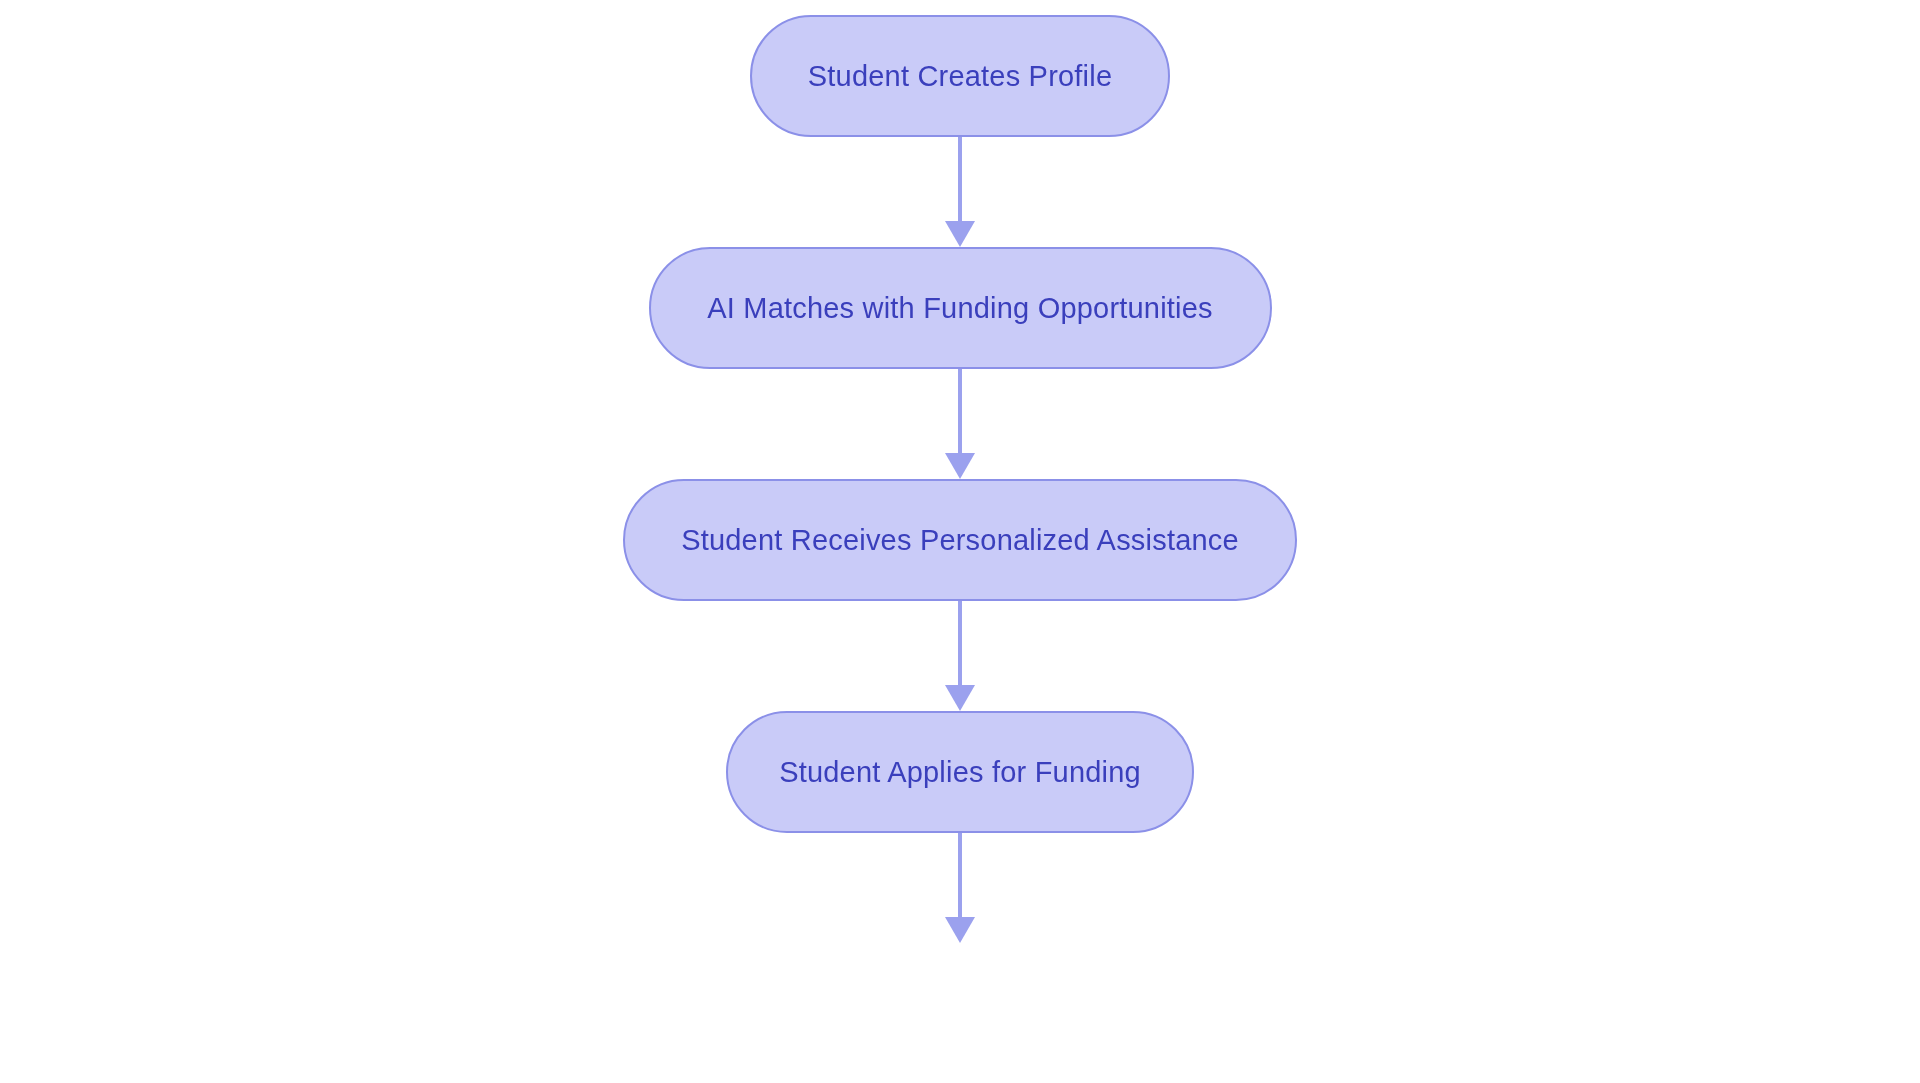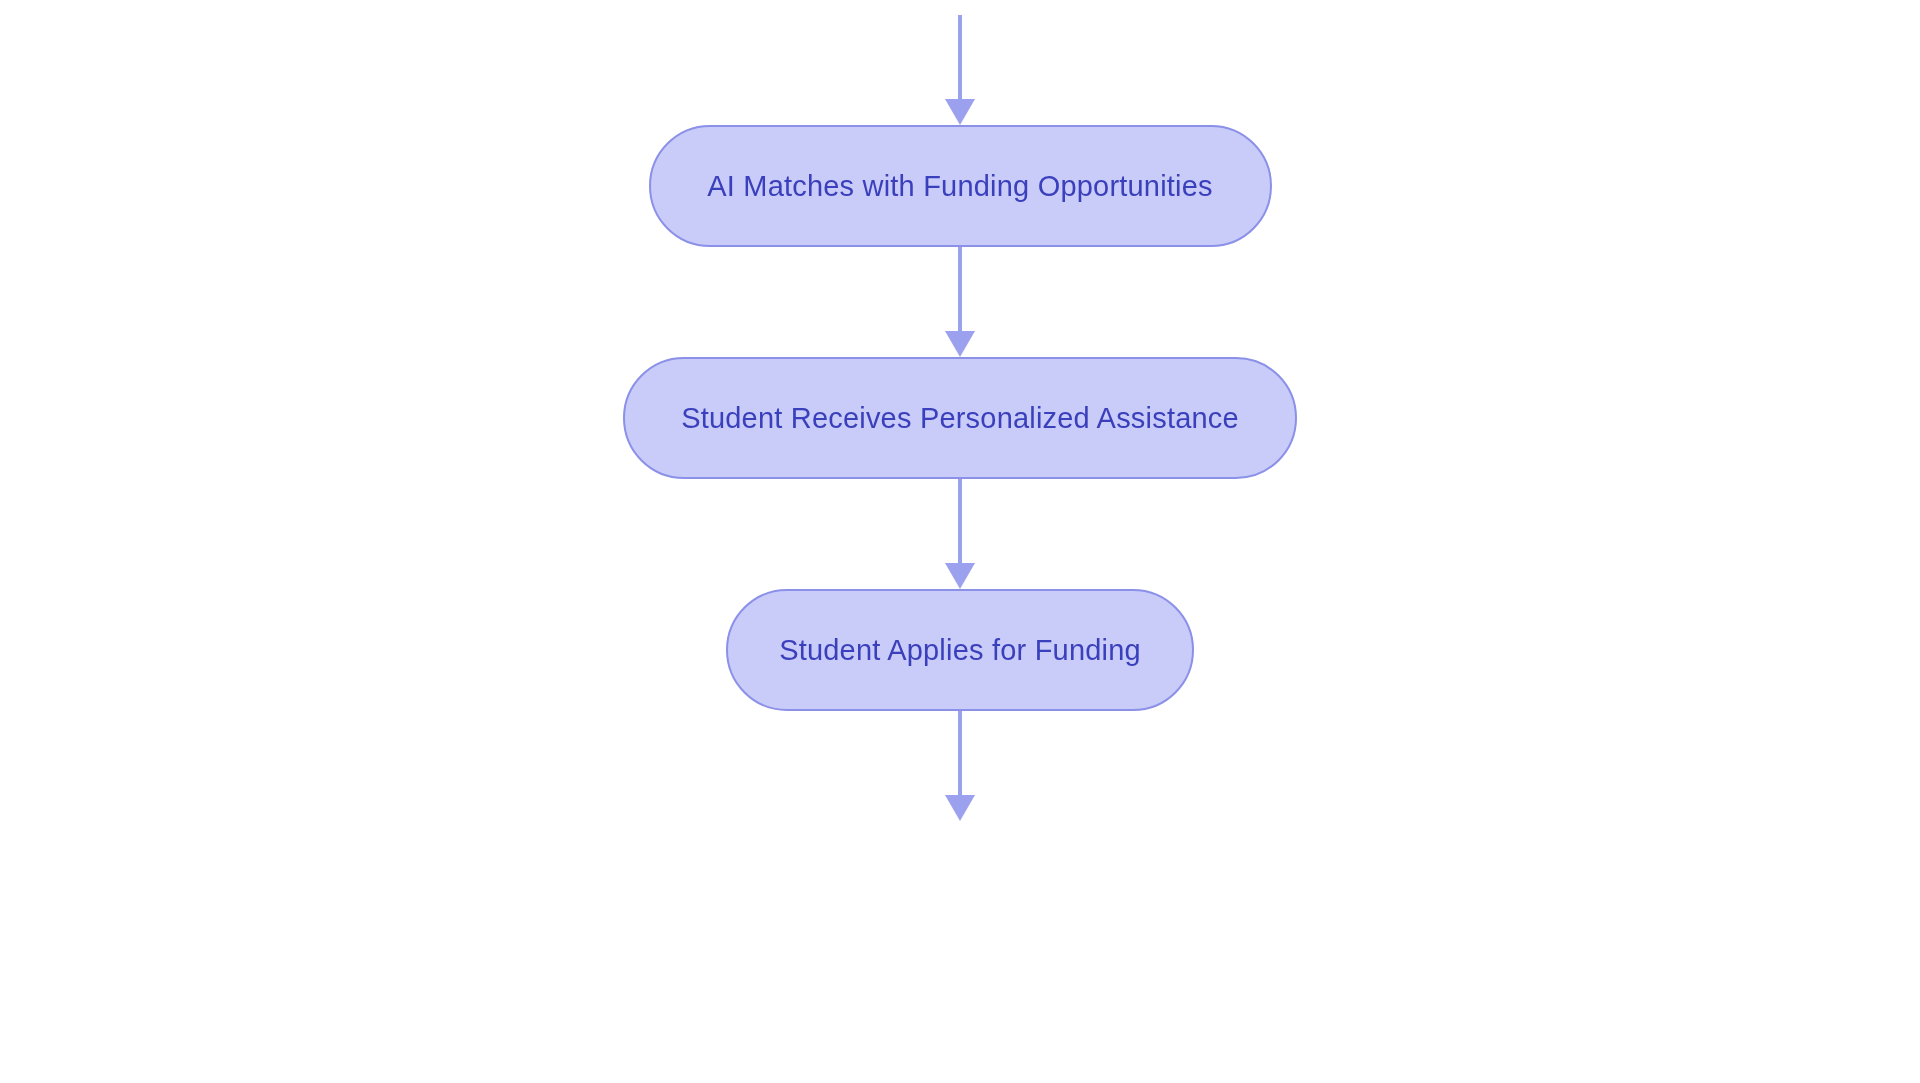--- a/index.html
+++ b/index.html
@@ -60,20 +60,23 @@
     border-left: 15px solid transparent;
     border-right: 15px solid transparent;
     border-top: 26px solid var(--arrow-color, #9ba1ee);
   }
 </style>
 </head>
 <body>
 
 <div class="canvas">
 
+  <div class="flow-node n1">
+    <span>Student Creates Profile</span>
+  </div>
 
   <div class="flow-arrow">
     <div class="arrow-line"></div>
     <div class="arrowhead"></div>
   </div>
 
   <div class="flow-node n2">
     <span>AI Matches with Funding Opportunities</span>
   </div>
 

